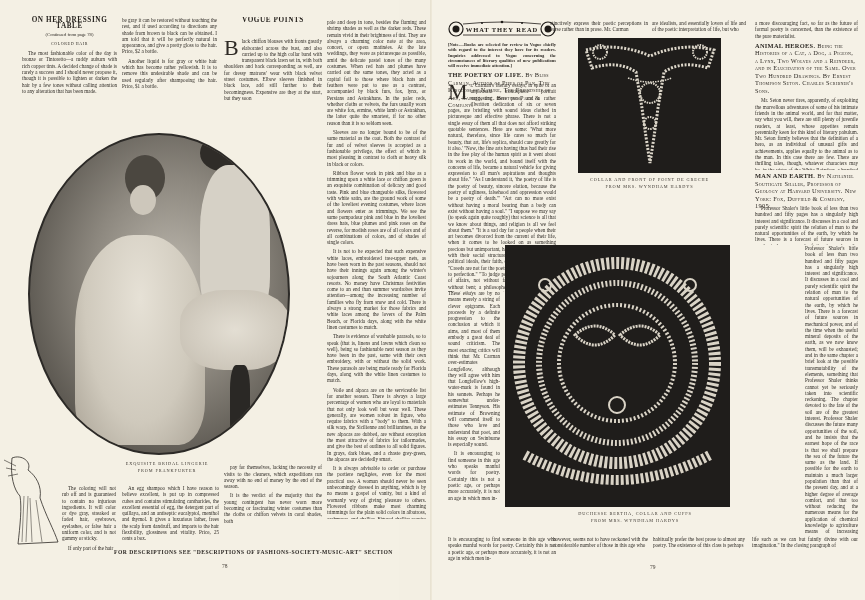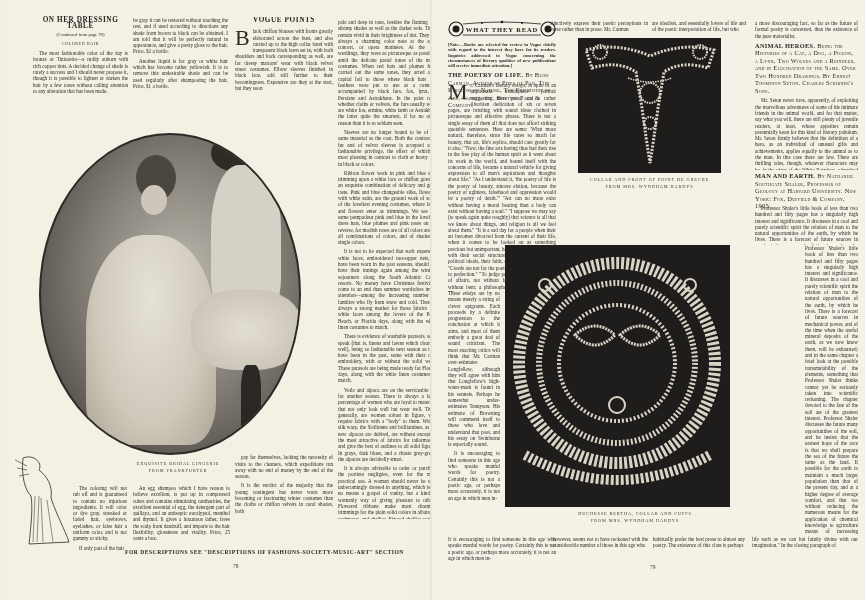--- a/index.html
+++ b/index.html
@@ -1,18 +1,18 @@
 <!DOCTYPE html>
 <html><head>
 <meta charset="utf-8">
 <style>
   html, body { margin: 0; padding: 0; }
   body { width: 865px; height: 600px; background: #f3efe3; position: relative; overflow: hidden; font-family: "Liberation Serif", serif; color: #2a2622; }
   .page { position: absolute; top: 0; height: 600px; background: #f4f0e4; }
-  .page-left { left: 11px; width: 399px; }
+  .page-left { left: 0; width: 399px; }
   .page-right { left: 432px; width: 433px; background: #f5f1e6; }
   .gutter { position: absolute; left: 430px; top: 0; width: 4px; height: 600px; background: linear-gradient(90deg, #e6e0cf, #efe9da, #e6e0cf); }
   .col { position: absolute; font-size: 5.1px; line-height: 6.3px; text-align: justify; color: #2e2a25; }
   .col p { margin: 0 0 3px 0; text-indent: 6px; }
   .title { font-size: 7.2px; letter-spacing: 0.6px; font-weight: bold; text-align: center; margin: 0 0 2px 0; color: #231f1b; }
   .sub { font-size: 4.6px; text-align: center; margin: 0 0 3px 0; }
   .smallcap { font-size: 4px; letter-spacing: 0.6px; text-align: center; margin: 0 0 3px; }
   .caption { position: absolute; font-size: 4.3px; letter-spacing: 0.9px; text-align: center; color: #3a352f; line-height: 7px; }
   .dropcap { float: left; font-size: 22px; line-height: 18px; margin: 1px 3px 0 0; font-weight: normal; }
   .head-sc { font-size: 6.4px; font-variant: small-caps; line-height: 7.5px; letter-spacing: 0.3px; margin-bottom: 3px; text-align: left; padding-left: 0; }
@@ -67,21 +67,21 @@
 
   <div class="col" style="left:62px; top:485px; width:54px;">
     <p>The coloring will not rub off and is guaranteed to contain no injurious ingredients. It will color or dye gray, streaked or faded hair, eyebrows, eyelashes, or false hair a uniform color, and is not gummy or sticky.</p>
     <p>If only part of the hair</p>
   </div>
   <div class="col" style="left:122px; top:485px; width:97px;">
     <p>An egg shampoo which I have reason to believe excellent, is put up in compressed cubes and contains stimulating cantharides, the excellent essential of egg, the detergent part of quillaya, and an antiseptic eucalyptol, menthol and thymol. It gives a luxurious lather, frees the scalp from dandruff, and imparts to the hair flexibility, glossiness and vitality. Price, 25 cents a box.</p>
   </div>
 
   <div class="col" style="left:224px; top:17px; width:98px; height:570px; overflow:hidden;">
-    <div class="title" style="margin-bottom:5px;">VOGUE POINTS</div>
+    <div class="title" style="margin-bottom:15px;">VOGUE POINTS</div>
     <p style="text-indent:0"><span class="dropcap">B</span><span>lack chiffon blouses with fronts greatly elaborated across the bust, and also carried up to the high collar band with transparent black lawn set in, with both shoulders and back corresponding as well, are for dressy matrons' wear with black velvet street costumes. Elbow sleeves finished in black lace, add still further to their becomingness. Expensive are they at the start, but they soon</span></p>
     <div style="height:360px"></div>
     <p>pay for themselves, lacking the necessity of visits to the cleaners, which expeditions run away with no end of money by the end of the season.</p>
     <p>It is the verdict of the majority that the young contingent has never worn more becoming or fascinating winter costumes than the cloths or chiffon velvets in coral shades, both</p>
   </div>
 
   <div class="col" style="left:327px; top:19px; width:99px; height:500px; overflow:hidden;">
     <p style="text-indent:0">pale and deep in tone, besides the flaming and shrimp shades as well as the darker reds. These remain vivid in their brightness of tint. They are always a charming color note at the area, concert, or opera matinées. At the late weddings, they were as picturesque as possible, amid the delicate pastel tones of the many costumes. When red hats and plumes have carried out the same tones, they acted as a capital foil to those where black hats and feathers were put to use as a contrast, accompanied by black furs, fox, lynx, or Persians and Astrakhans. In the paler reds, whether cloths or velvets, the furs usually worn are white fox, ermine, white lamb or Astrakhan, the latter quite the smartest, if for no other reason than it is so seldom seen.</p>
     <p>Sleeves are no longer bound to be of the same material as the coat. Both the contrast of fur and of velvet sleeves is accepted as a fashionable privilege, the effect of which is most pleasing in contrast to cloth or heavy silk in black or colors.</p>
     <p>Ribbon flower work in pink and blue as a trimming upon a white lace or chiffon gown is an exquisite combination of delicacy and good taste. Pink and blue changeable silks, flowered with white satin, are the ground work of some of the loveliest evening costumes, where laces and flowers enter as trimmings. We see the same pompadour pink and blue in the loveliest dress hats, blue plumes and pink roses on the reverse, for modish roses are of all colors and of all combinations of colors, and of shades of single colors.</p>

